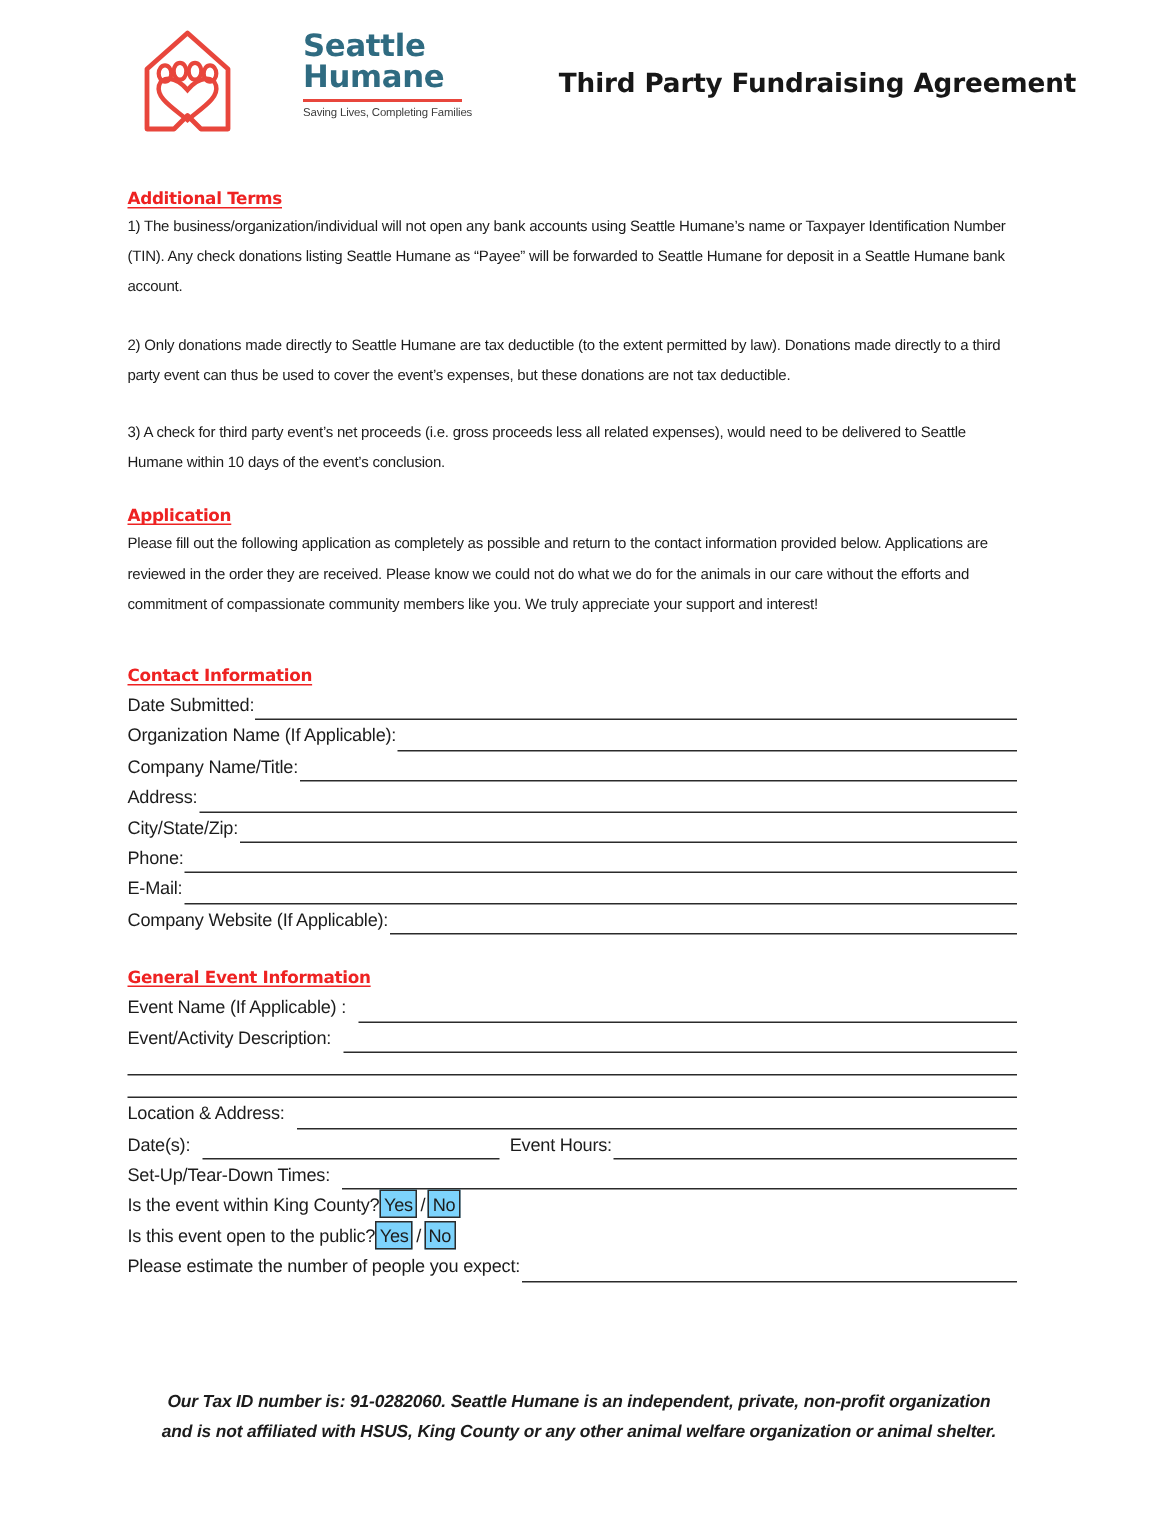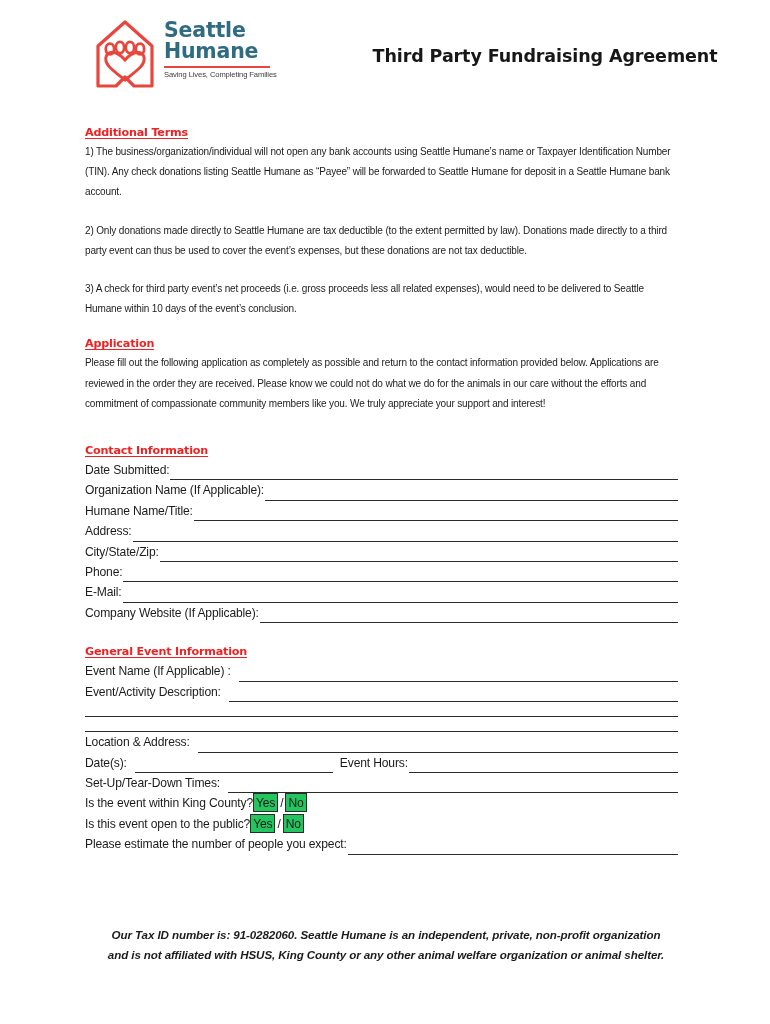--- a/index.html
+++ b/index.html
@@ -29,20 +29,21 @@
     left: 0; top: 0;
     width: 770px;
     height: 112px;
   }
   .logo-block {
     position: absolute;
     left: 94px;
     top: 16px;
     display: flex;
     align-items: flex-start;
+    gap: 38px;
   }
   .logo-mark {
     width: 62px;
     height: 76px;
     flex: 0 0 auto;
   }
   .logo-text {
     margin-left: 8px;
     padding-top: 4px;
   }
@@ -154,21 +155,21 @@
   }
   .yn-q { flex: 0 0 auto; }
   .yn-opt {
     border: 1.2px solid #2b2b2b;
     padding: 0px 2px 0px 2px;
     font-size: 12.1px;
     line-height: 19px;
     height: 19px;
     box-sizing: border-box;
     display: inline-block;
-    background: #22c55e;
+    background: #7dd3fc;
   }
   .yn-sep { padding: 0 2px; }
 
   
   .footer {
     position: absolute;
     left: 96px;
     top: 925px;
     width: 580px;
     text-align: center;
@@ -229,21 +230,21 @@
     <div class="field-list">
       <div class="field-row">
         <span class="field-label">Date Submitted:</span>
         <span class="rule full"></span>
       </div>
       <div class="field-row">
         <span class="field-label">Organization Name (If Applicable):</span>
         <span class="rule full"></span>
       </div>
       <div class="field-row">
-        <span class="field-label">Humane Name/Title:</span>
+        <span class="field-label">Company Name/Title:</span>
         <span class="rule full"></span>
       </div>
       <div class="field-row">
         <span class="field-label">Address:</span>
         <span class="rule full"></span>
       </div>
       <div class="field-row">
         <span class="field-label">City/State/Zip:</span>
         <span class="rule full"></span>
       </div>

